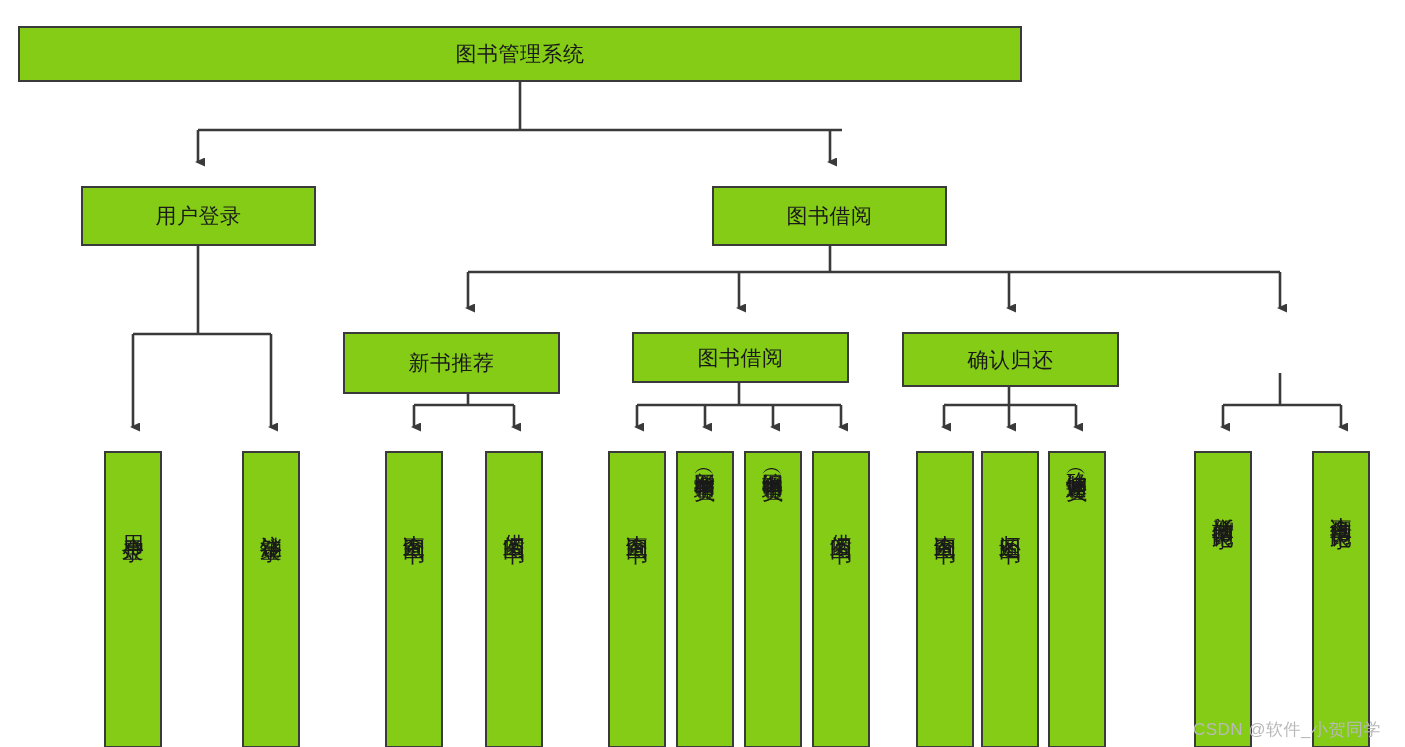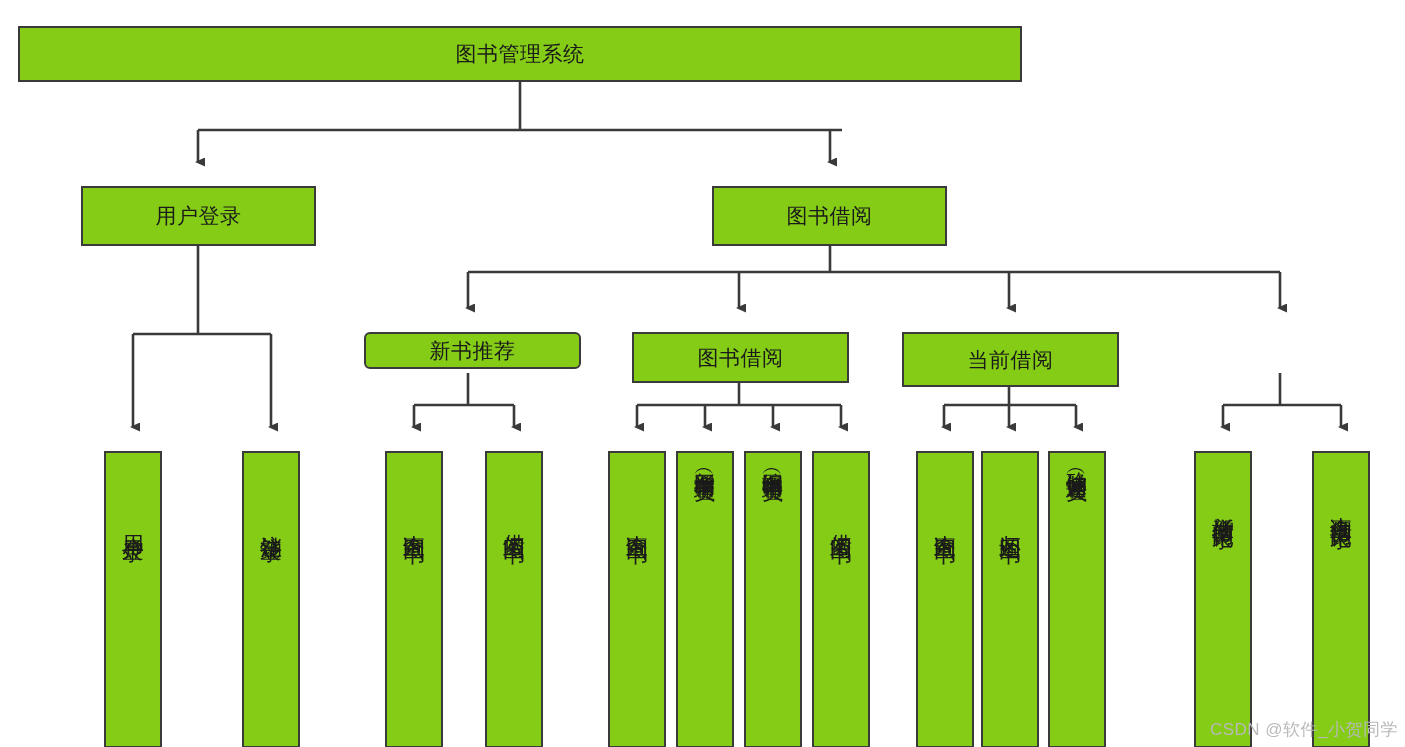--- a/index.html
+++ b/index.html
@@ -65,21 +65,21 @@
     letter-spacing: 1.5px;
   }
   .node.vertical.mid-text .node-label {
     padding-top: 44px;
   }
   .node.vertical.mid-text-2 .node-label {
     padding-top: 62px;
   }
   .watermark {
     position: absolute;
-    right: 7px;
+    right: 24px;
     bottom: 6px;
     font-size: 17px;
     color: #b9b9b9;
     letter-spacing: 0.5px;
     z-index: 5;
     white-space: nowrap;
   }
 </style>
 </head>
 <body>
@@ -140,28 +140,28 @@
     <span class="node-label">图书管理系统</span>
   </div>
 
   <div class="node horizontal" style="left:81px; top:172px; width:235px; height:60px;">
     <span class="node-label">用户登录</span>
   </div>
   <div class="node horizontal" style="left:712px; top:172px; width:235px; height:60px;">
     <span class="node-label">图书借阅</span>
   </div>
 
-  <div class="node horizontal" style="left:364px; top:318px; width:217px; height:37px;border-radius:6px;">
+  <div class="node horizontal" style="left:343px; top:318px; width:217px; height:62px;">
     <span class="node-label">新书推荐</span>
   </div>
   <div class="node horizontal" style="left:632px; top:318px; width:217px; height:51px;">
     <span class="node-label">图书借阅</span>
   </div>
   <div class="node horizontal" style="left:902px; top:318px; width:217px; height:55px;">
-    <span class="node-label">当前借阅</span>
+    <span class="node-label">确认归还</span>
   </div>
 
   <div class="node vertical mid-text-2" style="left:104px; top:437px; width:58px; height:297px;">
     <span class="node-label">用户登录</span>
   </div>
   <div class="node vertical mid-text-2" style="left:242px; top:437px; width:58px; height:297px;">
     <span class="node-label">注销登录</span>
   </div>
 
   <div class="node vertical mid-text-2" style="left:385px; top:437px; width:58px; height:297px;">

